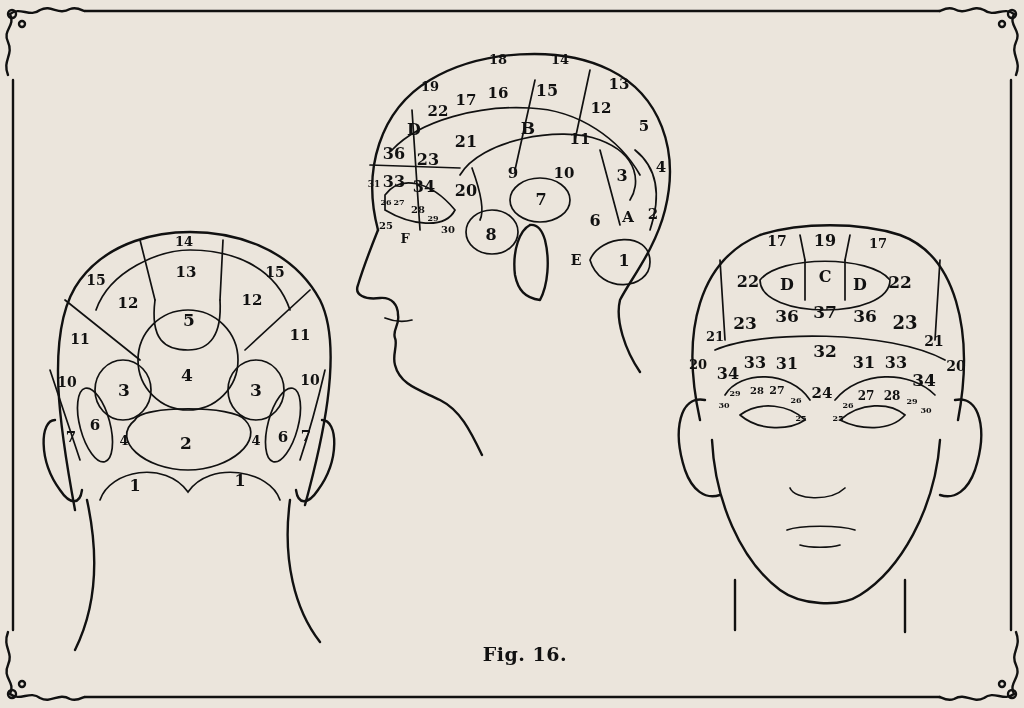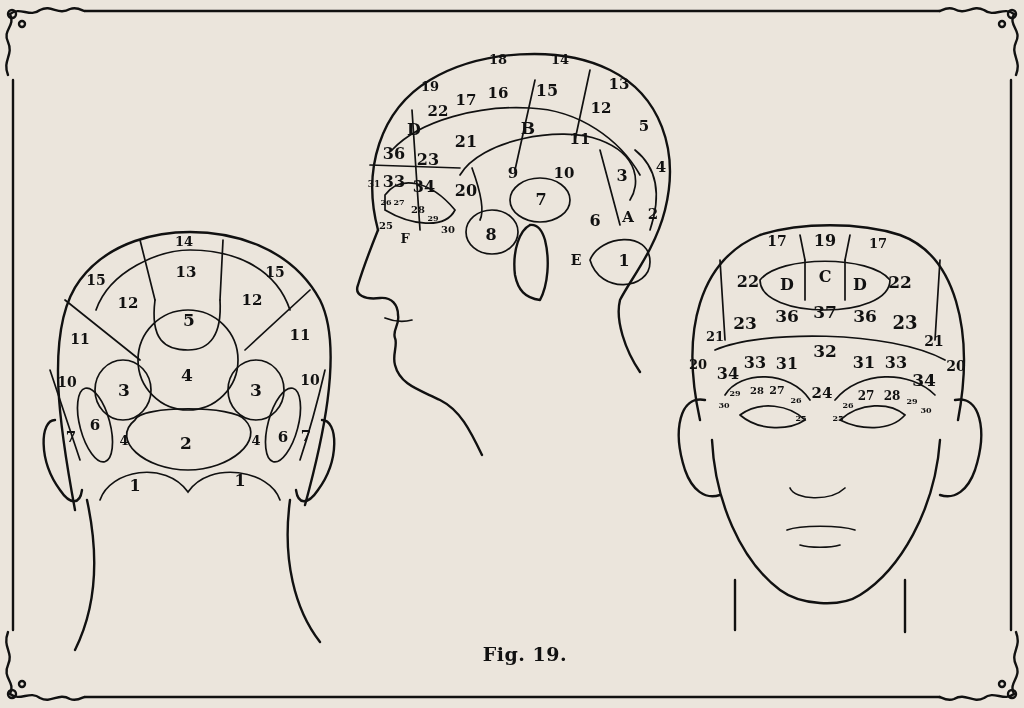--- a/index.html
+++ b/index.html
@@ -215,13 +215,13 @@
     <text x="892" y="396" font-size="12">28</text>
     <text x="912" y="401" font-size="8">29</text>
     <text x="926" y="410" font-size="8">30</text>
     <text x="724" y="405" font-size="8">30</text>
     <text x="801" y="418" font-size="8">25</text>
     <text x="838" y="418" font-size="8">25</text>
   </g>
 </svg>
 </div>
 
-<div class="caption">Fig. 19.</div>
+<div class="caption">Fig. 16.</div>
 
 </body></html>

